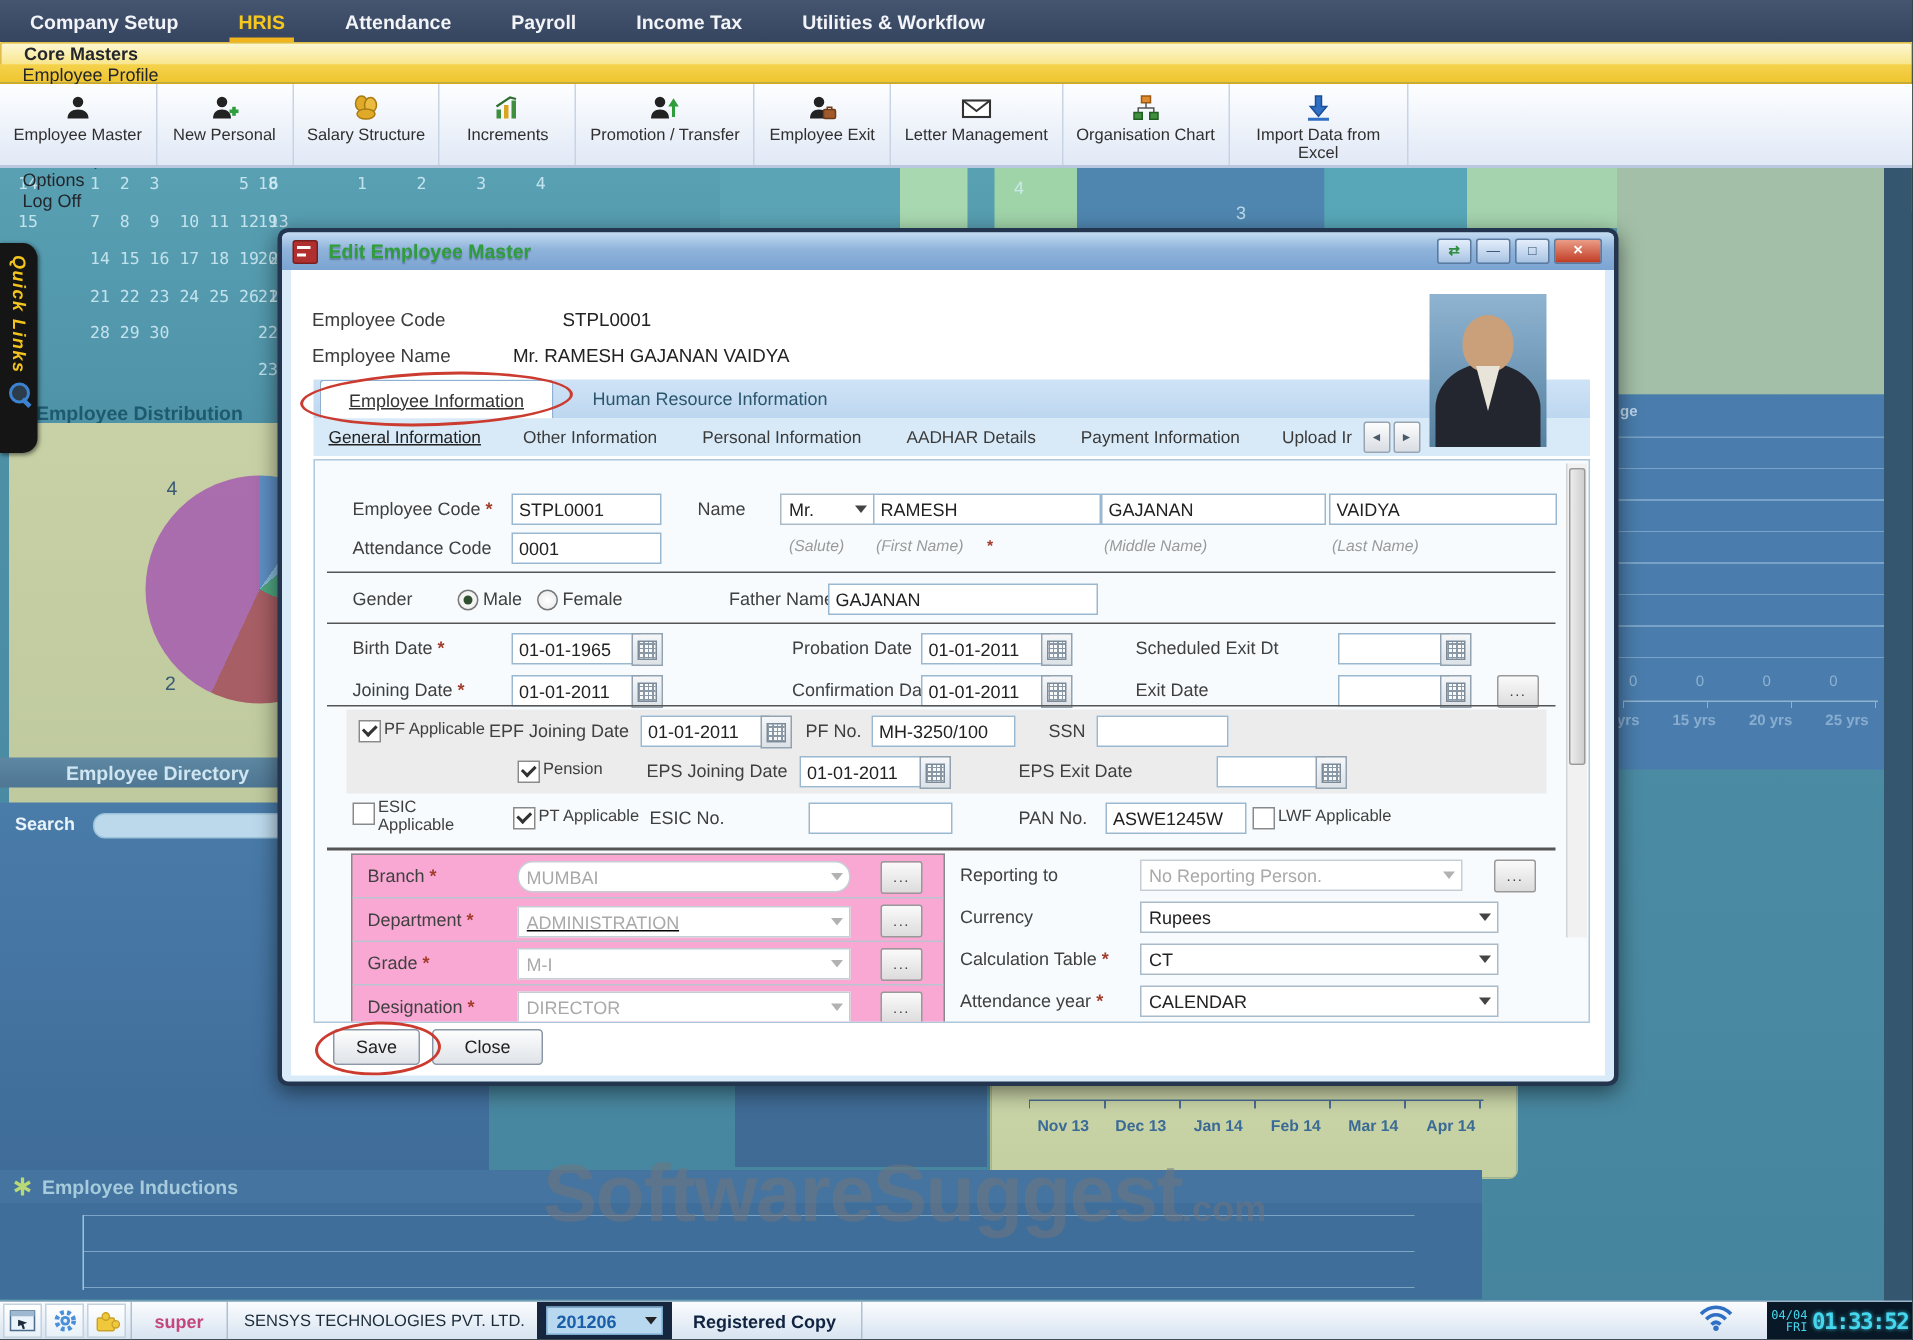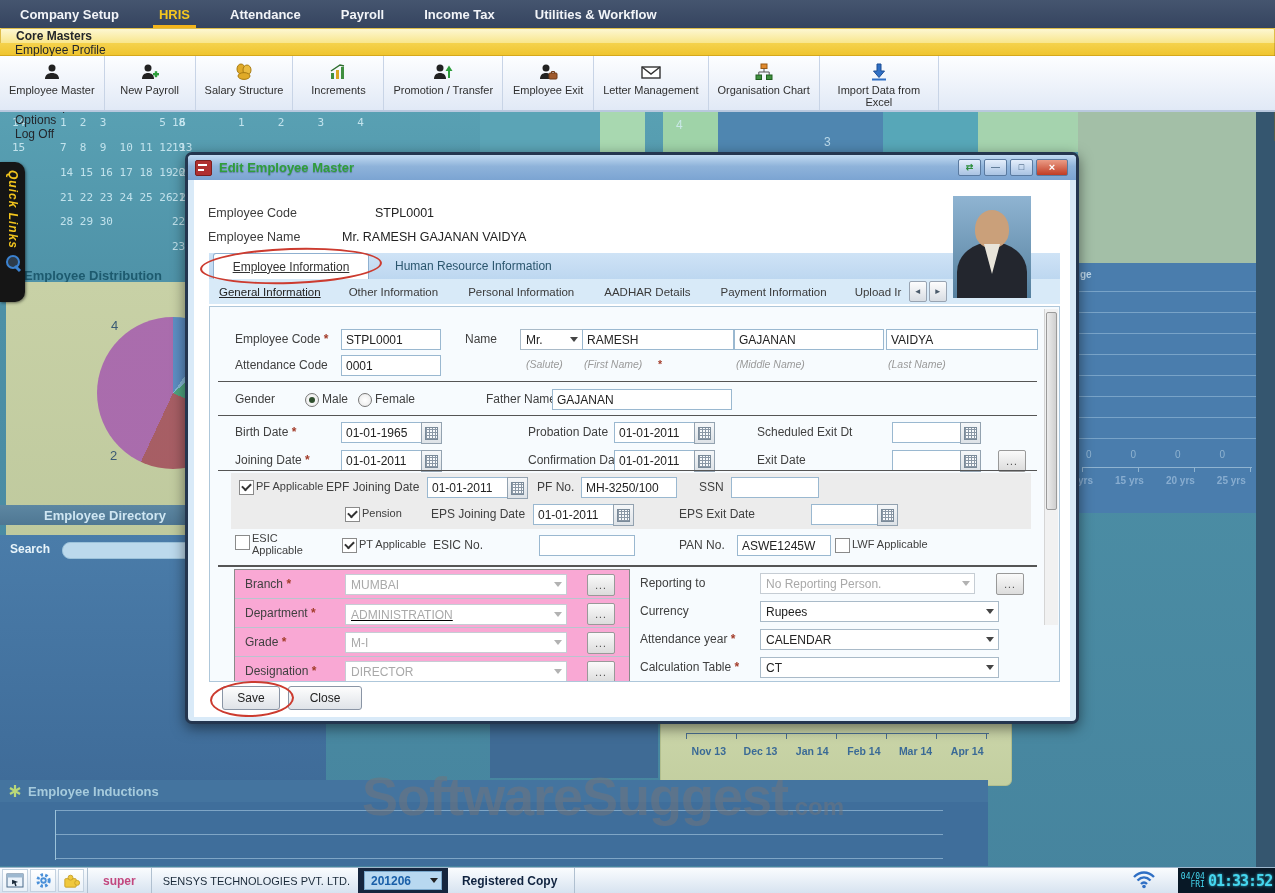--- a/index.html
+++ b/index.html
@@ -192,21 +192,21 @@
     </div>
     <div class="titem">
       <span class="tico">
           <svg width="20" height="20" viewBox="0 0 20 20">
             <circle cx="8" cy="6" r="3.5" fill="#222"></circle>
             <path d="M2 17c0-4 2.5-6 6-6s6 2 6 6z" fill="#222"></path>
             <rect x="13" y="11" width="6" height="2.4" fill="#2e9e3c"></rect>
             <rect x="14.8" y="9.2" width="2.4" height="6" fill="#2e9e3c"></rect>
           </svg>
         </span>
-      <span class="tlbl">New Payroll</span>
+      <span class="tlbl">New Personal</span>
     </div>
     <div class="titem">
       <span class="tico">
           <svg width="20" height="20" viewBox="0 0 20 20">
             <ellipse cx="7" cy="7" rx="4" ry="5" fill="#e0aa28" stroke="#a87b12"></ellipse>
             <ellipse cx="13" cy="8" rx="4" ry="5" fill="#eabb3f" stroke="#a87b12"></ellipse>
             <ellipse cx="10" cy="14" rx="6" ry="3.4" fill="#e0aa28" stroke="#a87b12"></ellipse>
           </svg>
         </span>
       <span class="tlbl">Salary Structure</span>
@@ -541,21 +541,21 @@
           <span class="lb" style="left:469px;">PAN No.</span>
           <input class="tin" style="left: 527px; width: 84px;" value="ASWE1245W">
           <span class="cb" style="left:625px;"></span>
           <span class="lb" style="left:642px;font-size:11px;">LWF Applicable</span>
         </div>
         <div class="fline" style="top:258px;border-top-width:2px;"></div>
 
         <div class="fgrid" style="left:24px;top:262px;width:394px;">
           <div class="grow">
             <span class="lb"><span>Branch</span> <span class="req">*</span></span>
-            <span class="sel dis" style="left:110px;top:4px;width:215px;">
+            <span class="sel dis" style="left:110px;top:4px;width:215px;border-radius:10px;">
                 <span class="selv">MUMBAI</span>
                 <i class="car"></i>
               </span>
             <span class="dots" style="left:352px;top:4px;">...</span>
           </div>
           <div class="grow">
             <span class="lb"><span>Department</span> <span class="req">*</span></span>
             <span class="sel dis" style="left:110px;top:5px;width:215px;text-decoration:underline;">
                 <span class="selv">ADMINISTRATION</span>
                 <i class="car"></i>
@@ -590,30 +590,30 @@
             <span class="dots" style="left:356px;top:4px;">...</span>
           </div>
           <div class="rrow">
             <span class="lb">Currency</span>
             <span class="sel" style="left:120px;top:4px;width:232px;">
                 <span class="selv">Rupees</span>
                 <i class="car"></i>
               </span>
           </div>
           <div class="rrow">
+            <span class="lb"><span>Calculation Table</span> <span class="req">*</span></span>
+            <span class="sel" style="left:120px;top:4px;width:232px;">
+                <span class="selv">CT</span>
+                <i class="car"></i>
+              </span>
+          </div>
+          <div class="rrow">
             <span class="lb"><span>Attendance year</span> <span class="req">*</span></span>
             <span class="sel" style="left:120px;top:4px;width:232px;">
                 <span class="selv">CALENDAR</span>
-                <i class="car"></i>
-              </span>
-          </div>
-          <div class="rrow">
-            <span class="lb"><span>Calculation Table</span> <span class="req">*</span></span>
-            <span class="sel" style="left:120px;top:4px;width:232px;">
-                <span class="selv">CT</span>
                 <i class="car"></i>
               </span>
           </div>
           <div class="rrow">
             
           </div>
         </div>
 
         <div class="vscroll">
             <div class="vthumb"></div>

